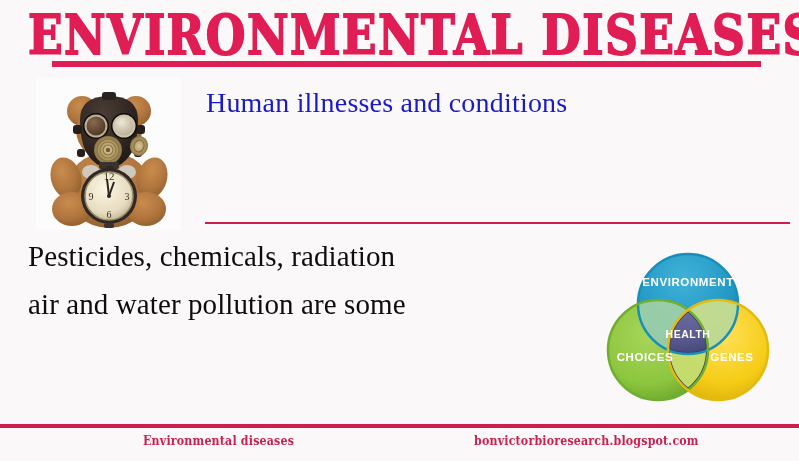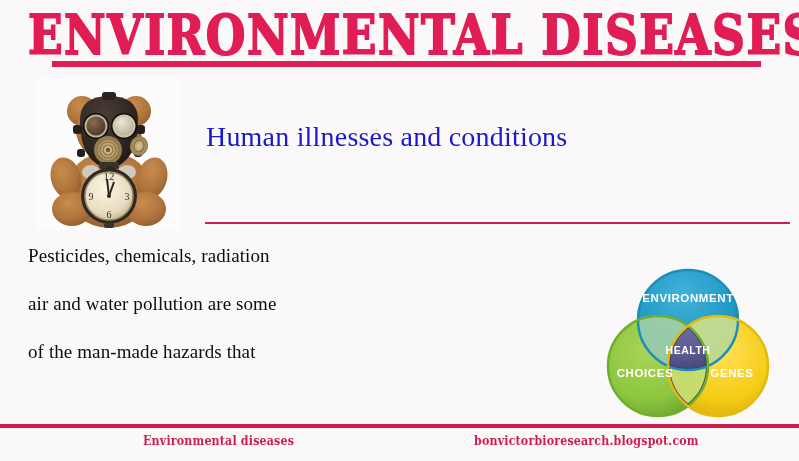--- a/index.html
+++ b/index.html
@@ -63,49 +63,49 @@
     position: absolute;
     left: 206px;
     top: 80px;
     width: 580px;
     color: #1a1ac8;
     font-family: "Liberation Serif", serif;
     font-size: 28px;
     line-height: 45px;
     letter-spacing: 0.2px;
   }
-  #intro-text .ln { display: block; white-space: nowrap; margin-top: 34px; }
+  #intro-text .ln { display: block; white-space: nowrap; }
   #intro-rule {
     position: absolute;
     left: 205px;
     top: 222px;
     width: 585px;
     height: 2px;
     background: #cc1f4f;
   }
 
   
   #body-text {
     position: absolute;
     left: 28px;
     top: 232px;
     width: 580px;
     color: #0d0d0d;
     font-family: "Liberation Serif", serif;
-    font-size: 19px;
+    font-size: 29px;
     line-height: 48px;
     letter-spacing: 0.1px;
   }
   #body-text .ln { display: block; white-space: nowrap; }
 
   
   #venn {
     position: absolute;
     left: 606px;
-    top: 262px;
+    top: 246px;
     width: 164px;
     height: 160px;
   }
 
   
   #footer-rule {
     position: absolute;
     left: 0;
     top: 424px;
     width: 799px;
@@ -234,21 +234,20 @@
   </div>
 
   <div id="intro-text">
     <span class="ln">Human illnesses and conditions</span>
   </div>
   <div id="intro-rule"></div>
 
   <div id="body-text">
     <span class="ln">Pesticides, chemicals, radiation</span>
     <span class="ln">air and water pollution are some</span>
-    <span class="ln">of the man-made hazards that</span>
   </div>
 
   <div id="venn">
     <svg width="164" height="160" viewBox="0 0 164 160">
       <defs>
         <radialGradient id="envG" cx="45%" cy="25%" r="80%">
           <stop offset="0%" stop-color="#3fb2d8"></stop>
           <stop offset="65%" stop-color="#2197c4"></stop>
           <stop offset="100%" stop-color="#10748f"></stop>
         </radialGradient>

